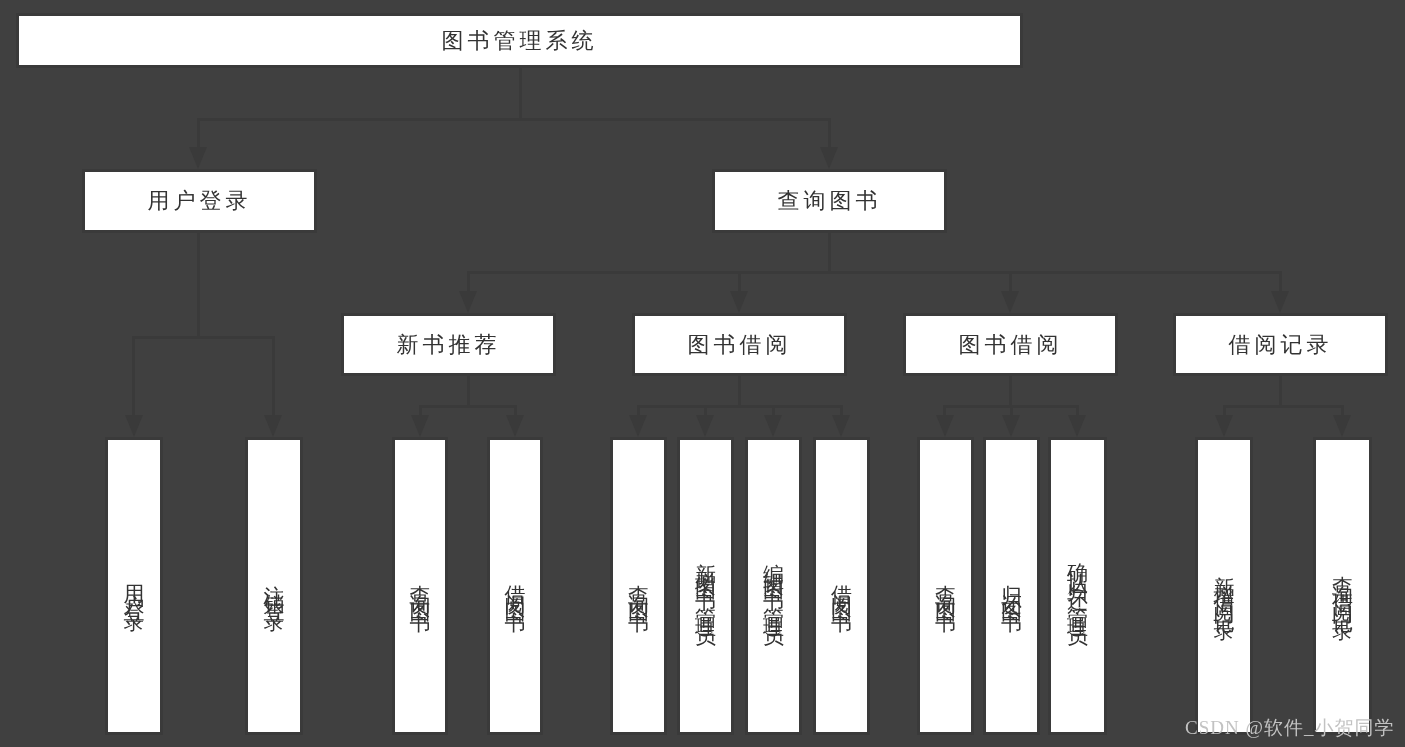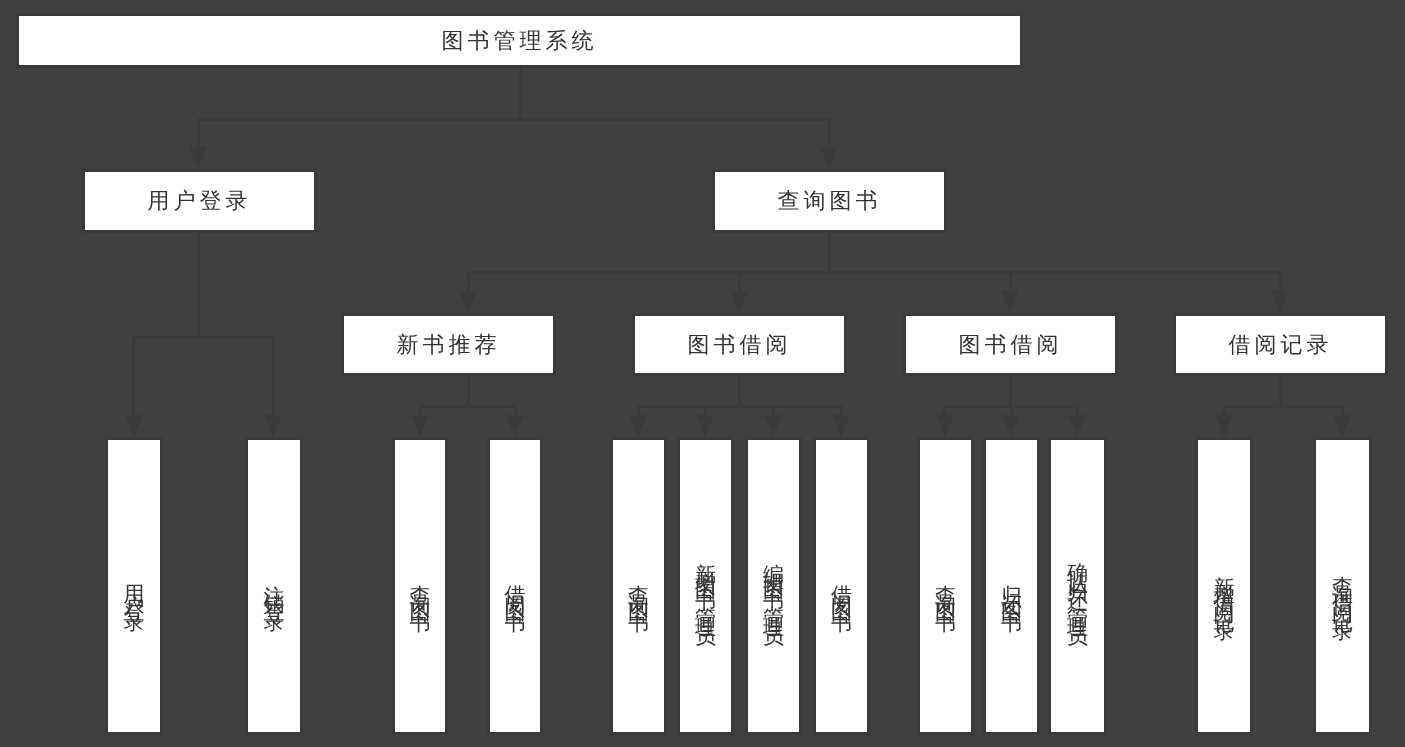--- a/index.html
+++ b/index.html
@@ -138,14 +138,15 @@
   <div class="vbox" style="left:745px;width:57px;">编辑图书（管理员）</div>
   <div class="vbox" style="left:813px;width:57px;">借阅图书</div>
 
   <div class="vbox" style="left:917px;width:57px;">查询图书</div>
   <div class="vbox" style="left:983px;width:57px;">归还图书</div>
   <div class="vbox" style="left:1048px;width:59px;">确认归还（管理员）</div>
 
   <div class="vbox" style="left:1195px;width:58px;">新增借阅记录</div>
   <div class="vbox" style="left:1313px;width:59px;">查询借阅记录</div>
 
+  <div id="watermark">CSDN @软件_小贺同学</div>
 
 </div>
 
 </body></html>

